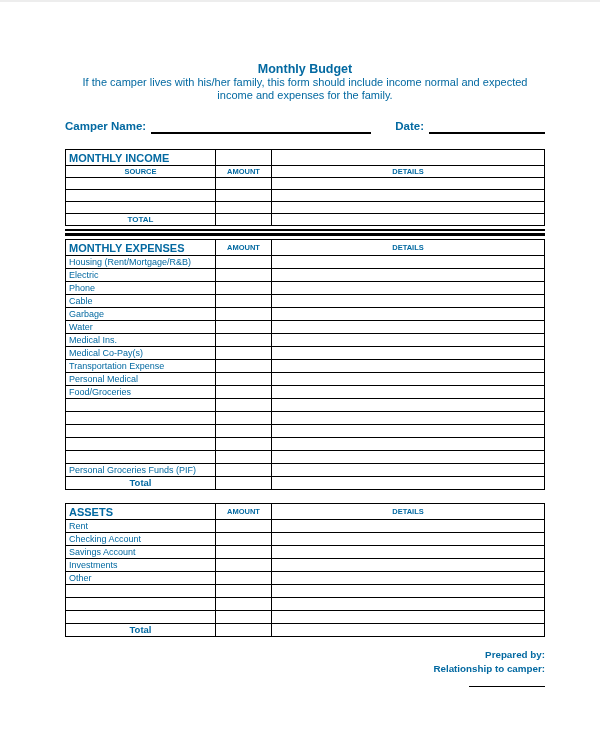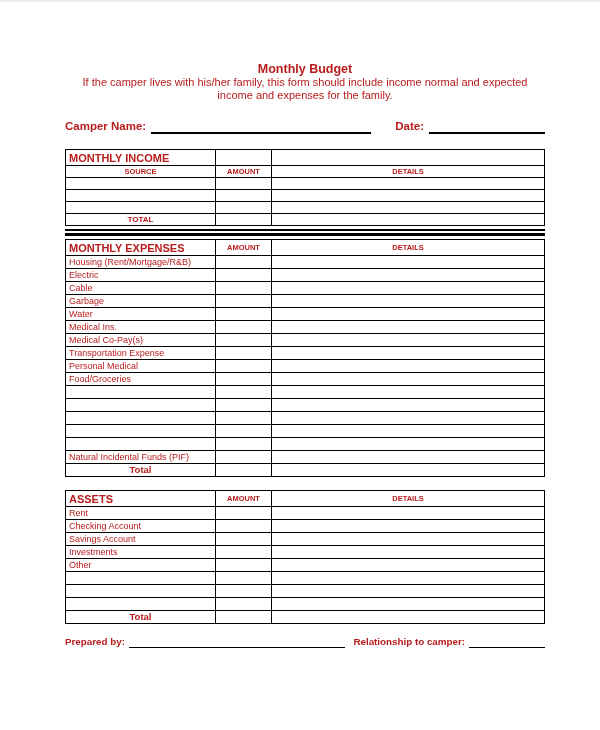--- a/index.html
+++ b/index.html
@@ -1,21 +1,21 @@
 <!DOCTYPE html>
 <html><head>
 <meta charset="utf-8">
 <style>
   html,body{margin:0;padding:0;}
   body{width:600px;height:730px;background:#ffffff;}
   .page{
     width:600px;height:730px;box-sizing:border-box;
     background:#fff;border-top:2px solid #ededed;
     padding:60px 55px 0 65px;
-    font-family:"Liberation Sans",sans-serif;color:#b91c1c;
+    font-family:"Liberation Sans",sans-serif;color:#0369a1;
   }
   .doc-title{text-align:center;font-weight:bold;font-size:12.5px;line-height:14px;}
   .doc-subtitle{text-align:center;font-size:11px;line-height:13px;}
   .name-row{display:flex;align-items:flex-end;margin-top:17px;font-size:11.5px;font-weight:bold;line-height:15px;}
   .fill-line{display:inline-block;border-bottom:2px solid #000;height:13px;}
   .camper-line{flex:1;margin:0 24px 0 5px;}
   .date-line{width:116px;margin-left:5px;}
 
   table.tbl{width:100%;border-collapse:collapse;table-layout:fixed;}
   .tbl td{
@@ -27,21 +27,21 @@
   .tbl .sec-title{font-size:11px;font-weight:bold;height:15px;}
   .tbl .colhead{font-size:7.5px;font-weight:bold;text-align:center;}
   .tbl .total-upper{font-size:8px;font-weight:bold;text-align:center;}
   .tbl .total{font-size:9.5px;font-weight:bold;text-align:center;}
   .row-label{text-align:left;}
 
   .thick-divider{height:7px;border-top:2px solid #000;border-bottom:3px solid #000;margin:3px 0 3px 0;box-sizing:border-box;}
   table.assets{margin-top:13px;}
 
   .footer-note{margin-top:17px;font-size:10.8px;}
-  .prepared-row{display:flex;align-items:flex-end;margin-top:11px;font-size:9.8px;font-weight:bold;line-height:13px;}
+  .prepared-row{display:flex;align-items:flex-end;margin-top:11px;font-size:9.8px;font-weight:bold;line-height:13px;flex-direction:column;}
   .prepared-line{flex:1;margin:0 8px 0 4px;border-bottom-width:1.5px;height:11px;}
   .relationship-line{width:76px;margin-left:4px;border-bottom-width:1.5px;height:11px;}
   .signature-row{display:flex;align-items:flex-end;margin-top:10px;font-size:9.8px;font-weight:bold;line-height:13px;}
   .signature-line{width:226px;margin-left:5px;border-bottom-width:1.5px;height:11px;}
 </style>
 </head>
 <body>
 
 <div class="page">
 
@@ -122,20 +122,25 @@
           <td class="row-label">Housing  (Rent/Mortgage/R&amp;B)</td>
           <td></td>
           <td></td>
         </tr>
         <tr>
           <td class="row-label">Electric</td>
           <td></td>
           <td></td>
         </tr>
         <tr>
+          <td class="row-label">Phone</td>
+          <td></td>
+          <td></td>
+        </tr>
+        <tr>
           <td class="row-label">Cable</td>
           <td></td>
           <td></td>
         </tr>
         <tr>
           <td class="row-label">Garbage</td>
           <td></td>
           <td></td>
         </tr>
         <tr>
@@ -187,21 +192,21 @@
           <td class="row-label"></td>
           <td></td>
           <td></td>
         </tr>
         <tr>
           <td class="row-label"></td>
           <td></td>
           <td></td>
         </tr>
         <tr>
-          <td class="row-label">Natural Incidental Funds (PIF)</td>
+          <td class="row-label">Personal Groceries Funds (PIF)</td>
           <td></td>
           <td></td>
         </tr>
       </tbody>
     <tfoot>
       <tr>
         <td class="total">Total</td>
         <td></td>
         <td></td>
       </tr>

